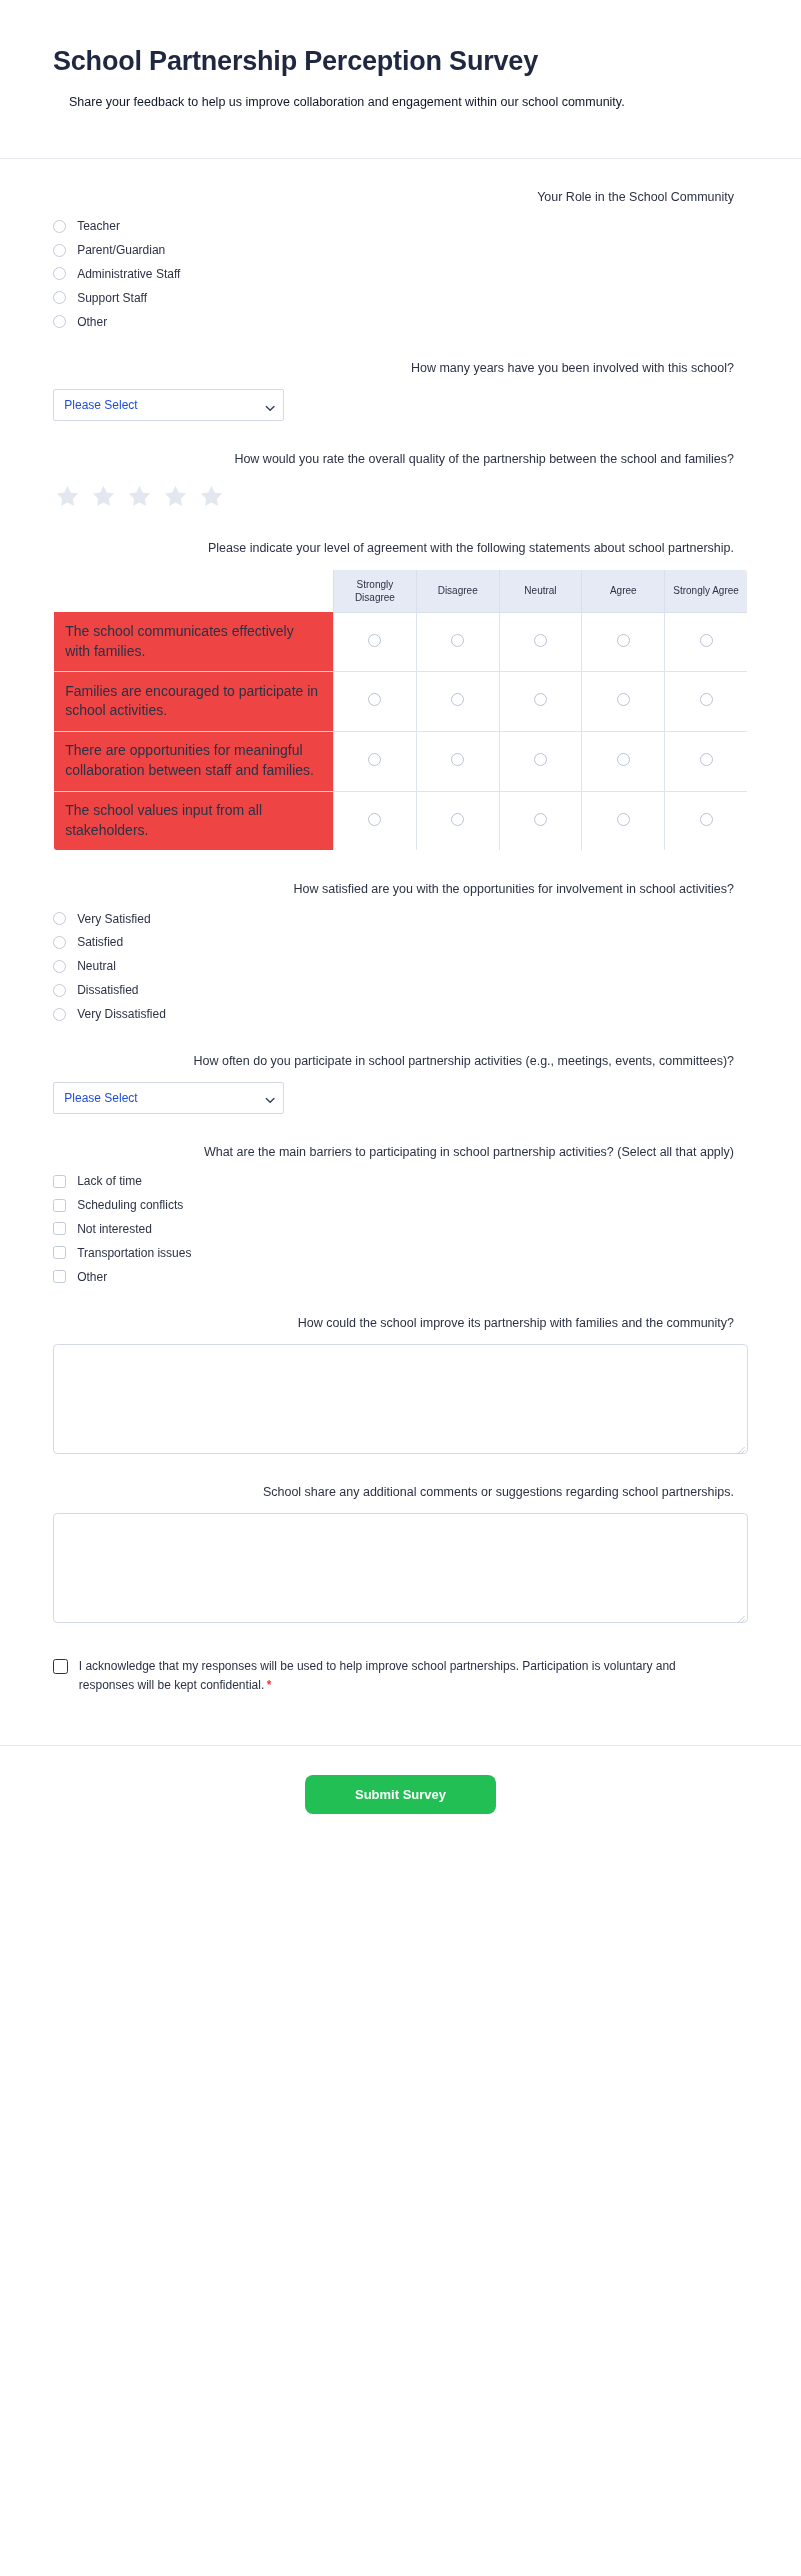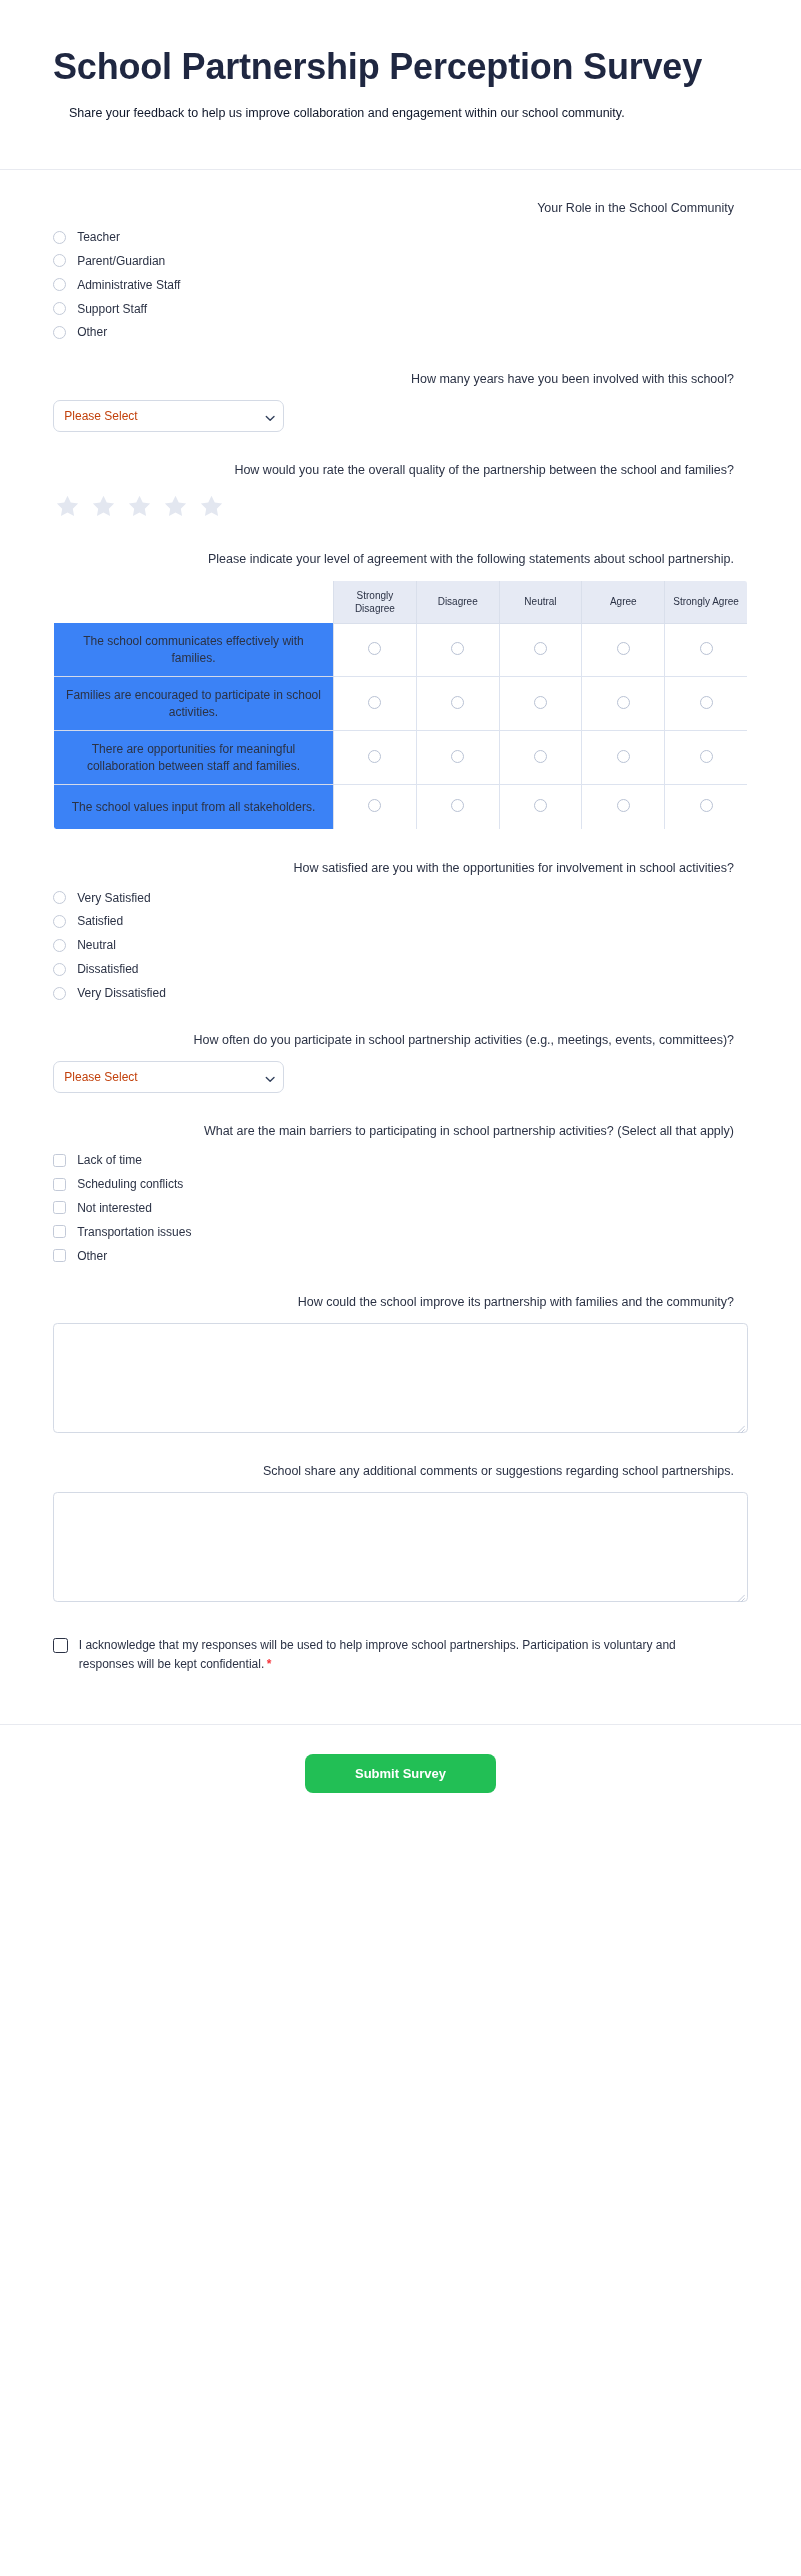--- a/index.html
+++ b/index.html
@@ -12,21 +12,21 @@
     -webkit-font-smoothing: antialiased;
   }
   .page { width: 801px; min-height: 2576px; position: relative; background: #fff; }
 
   
   .form-header {
     padding: 45px 53px 29px 53px;
     border-bottom: 0.9px solid #e8eaf0;
   }
   .form-title {
-    font-size: 36px;
+    font-size: 27px;
     font-weight: bold;
     color: #1f2741;
     margin: 0 0 10.3px 0;
     letter-spacing: -0.2px;
     line-height: 1.2;
   }
   .form-subtitle {
     font-size: 12.5px;
     color: #0f172a;
     line-height: 1.55;
@@ -80,27 +80,27 @@
 
   
   .select-wrap {
     position: relative;
     width: 231px;
   }
   .select-box {
     width: 100%;
     height: 32px;
     border: 0.9px solid #d4dae5;
-    border-radius: 7px;
+    border-radius: 2px;
     background: #fff;
     display: flex;
     align-items: center;
     padding: 0 10.3px;
     font-size: 12px;
-    color: #c2410c;
+    color: #1d4ed8;
   }
   .chev {
     position: absolute;
     right: 11.2px; top: 50%;
     margin-top: -2.6px;
     width: 7.8px; height: 7.8px;
     pointer-events: none;
   }
   .chev svg { display: block; }
 
@@ -130,29 +130,28 @@
     font-size: 10px;
     font-weight: normal;
     color: #2b3245;
     padding: 7.8px 3.4px;
     line-height: 1.3;
     text-align: center;
     vertical-align: middle;
     height: 39px;
   }
   table.matrix td.row-head {
-    background: #3b82f6;
+    background: #ef4444;
     border-top: 0.9px solid #d3daea;
     border-right: 0.9px solid #d9dfeb;
-    font-size: 12px;
+    font-size: 14px;
     color: #2b3245;
     line-height: 1.42;
     padding: 9.5px 11.2px;
     vertical-align: middle;
-    text-align: center;
   }
   table.matrix td.cell {
     background: #ffffff;
     border-left: 0.9px solid #dde3ef;
     border-top: 0.9px solid #dde3ef;
     text-align: center;
     vertical-align: middle;
     height: 45px;
   }
   table.matrix tr:first-child td.row-head { border-top: none; }

